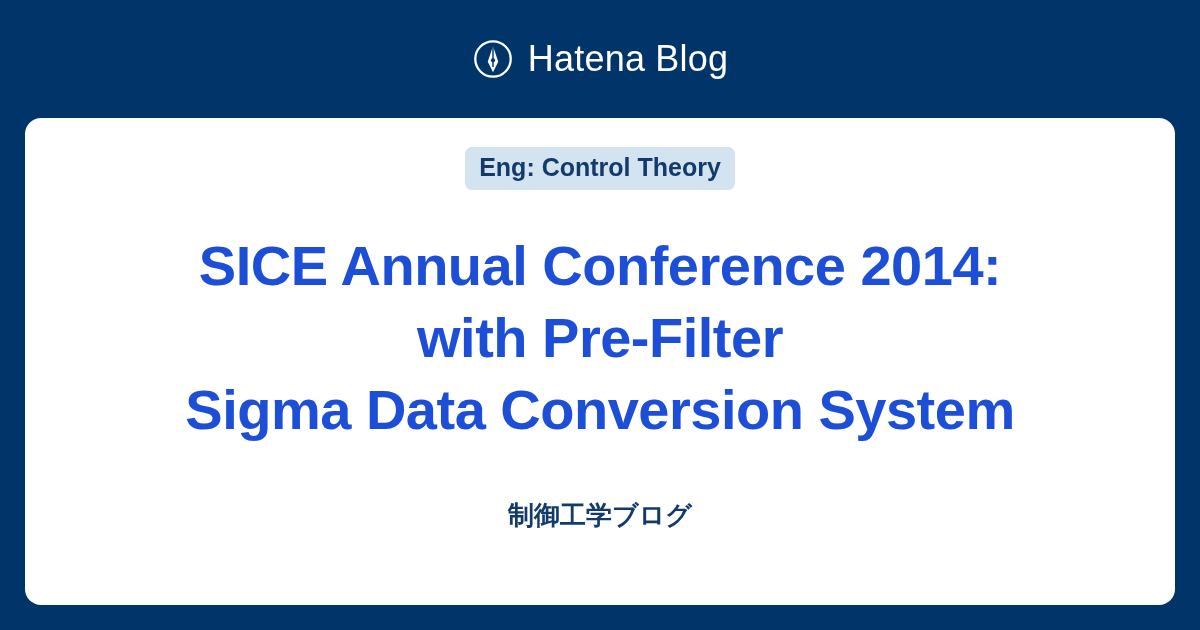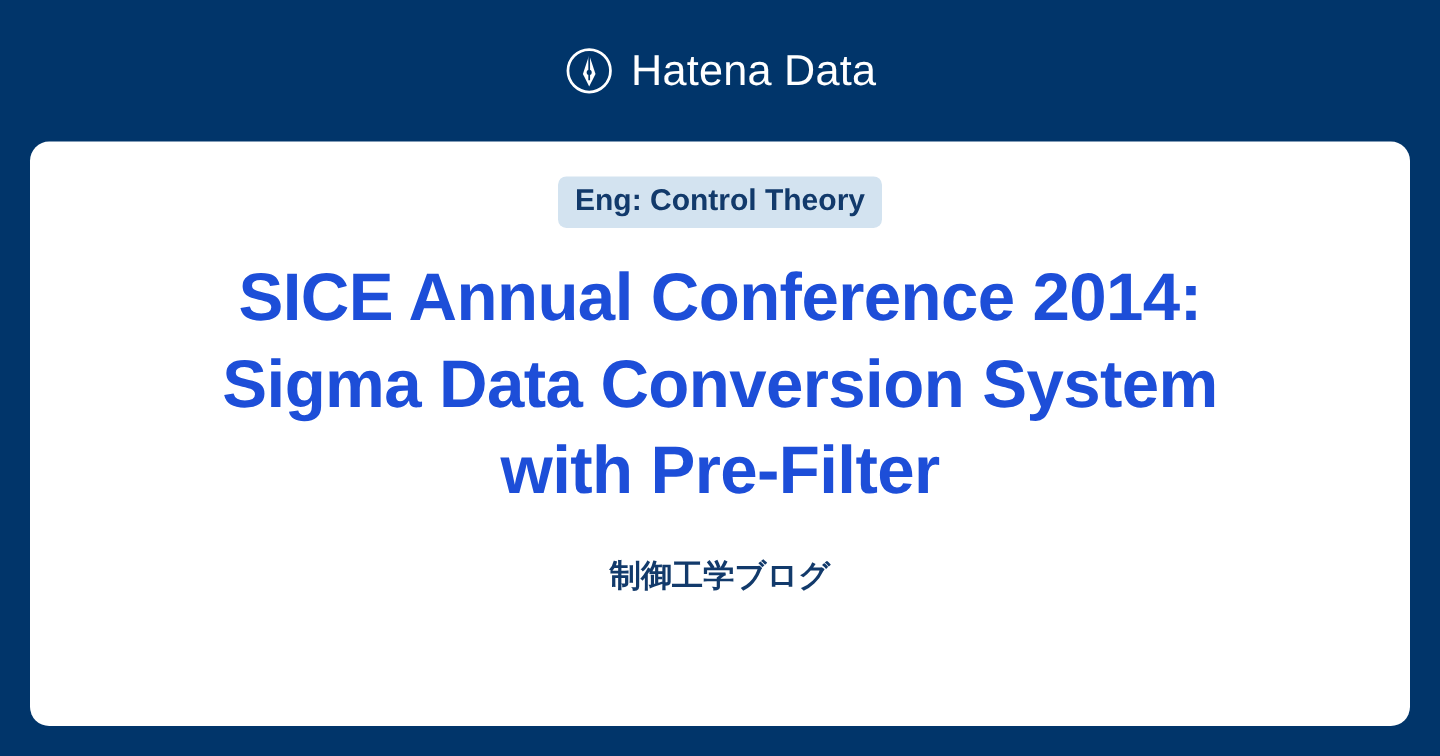--- a/index.html
+++ b/index.html
@@ -60,20 +60,21 @@
     width: 1150px;
     height: 487px;
     background: #ffffff;
     border-radius: 16px;
     display: flex;
     flex-direction: column;
     align-items: center;
     justify-content: flex-start;
     padding: 29px 60px 0 60px;
     overflow: hidden;
+    gap: 18px;
   }
 
   .category-badge {
     display: inline-block;
     background: #d3e3f0;
     color: #123a6b;
     font-size: 25px;
     font-weight: bold;
     line-height: 1;
     padding: 8px 14px 10px 14px;
@@ -113,30 +114,30 @@
 
 <div class="og-canvas">
 
   <div class="brand-bar">
     <svg class="brand-logo" viewBox="0 0 64 64" aria-hidden="true">
       <circle cx="32" cy="32" r="27" fill="none" stroke="#ffffff" stroke-width="3.5"></circle>
       <path d="M32 12 L40 36 L32 52 L24 36 Z" fill="#ffffff"></path>
       <path d="M32 12 L32 44" stroke="#01356a" stroke-width="2.2" fill="none"></path>
       <circle cx="32" cy="34" r="3.2" fill="#01356a"></circle>
     </svg>
-    <div class="brand-name">Hatena Data</div>
+    <div class="brand-name">Hatena Blog</div>
   </div>
 
   <div class="card">
 
     <div class="category-badge">Eng: Control Theory</div>
 
     <div class="entry-title">
       <span class="title-line">SICE Annual Conference 2014:</span>
+      <span class="title-line">with Pre-Filter</span>
       <span class="title-line">Sigma Data Conversion System</span>
-      <span class="title-line">with Pre-Filter</span>
     </div>
 
     <div class="blog-subtitle">制御工学ブログ</div>
 
   </div>
 
 </div>
 
 </body></html>

